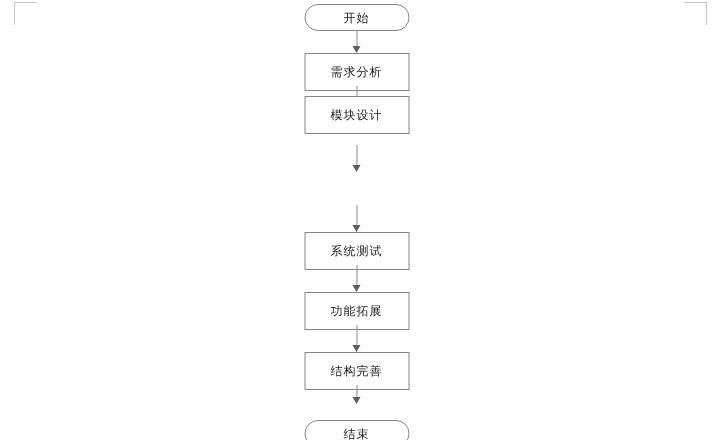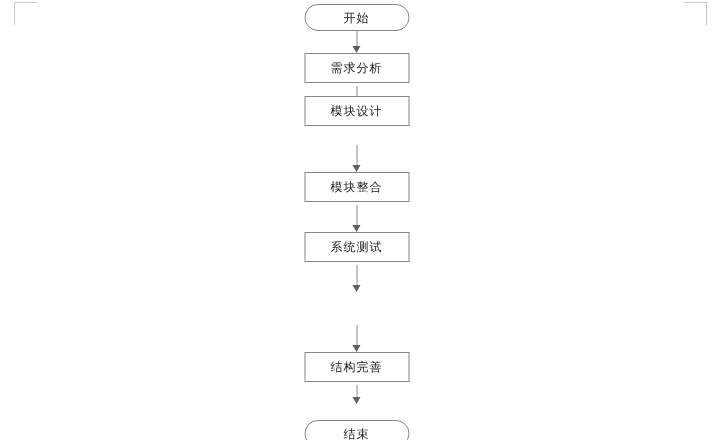--- a/index.html
+++ b/index.html
@@ -46,21 +46,21 @@
     width: 721px;
     height: 440px;
   }
 
   .node {
     position: absolute;
     left: 50%;
     transform: translateX(-50%);
     margin-left: -4px;
     width: 105px;
-    height: 30px;
+    height: 38px;
     box-sizing: border-box;
     background: #ffffff;
     border: 1px solid #858585;
     display: flex;
     align-items: center;
     justify-content: center;
   }
   .node.terminal {
     height: 27px;
     border-radius: 14px;
@@ -129,38 +129,38 @@
 
     <div class="node" style="top:96px">
       <span class="node-label">模块设计</span>
     </div>
 
     <div class="connector" style="top:145px;height:27px">
       <div class="stem" style="height:20px"></div>
       <div class="head"></div>
     </div>
 
-    <div class="node" style="top:172px">
-      <span class="node-label">模块整合</span>
-    </div>
 
     <div class="connector" style="top:205px;height:27px">
       <div class="stem" style="height:20px"></div>
       <div class="head"></div>
     </div>
 
     <div class="node" style="top:232px">
       <span class="node-label">系统测试</span>
     </div>
 
     <div class="connector" style="top:265px;height:27px">
       <div class="stem" style="height:20px"></div>
       <div class="head"></div>
     </div>
 
+    <div class="node" style="top:292px">
+      <span class="node-label">功能拓展</span>
+    </div>
 
     <div class="connector" style="top:325px;height:27px">
       <div class="stem" style="height:20px"></div>
       <div class="head"></div>
     </div>
 
     <div class="node" style="top:352px">
       <span class="node-label">结构完善</span>
     </div>
 

